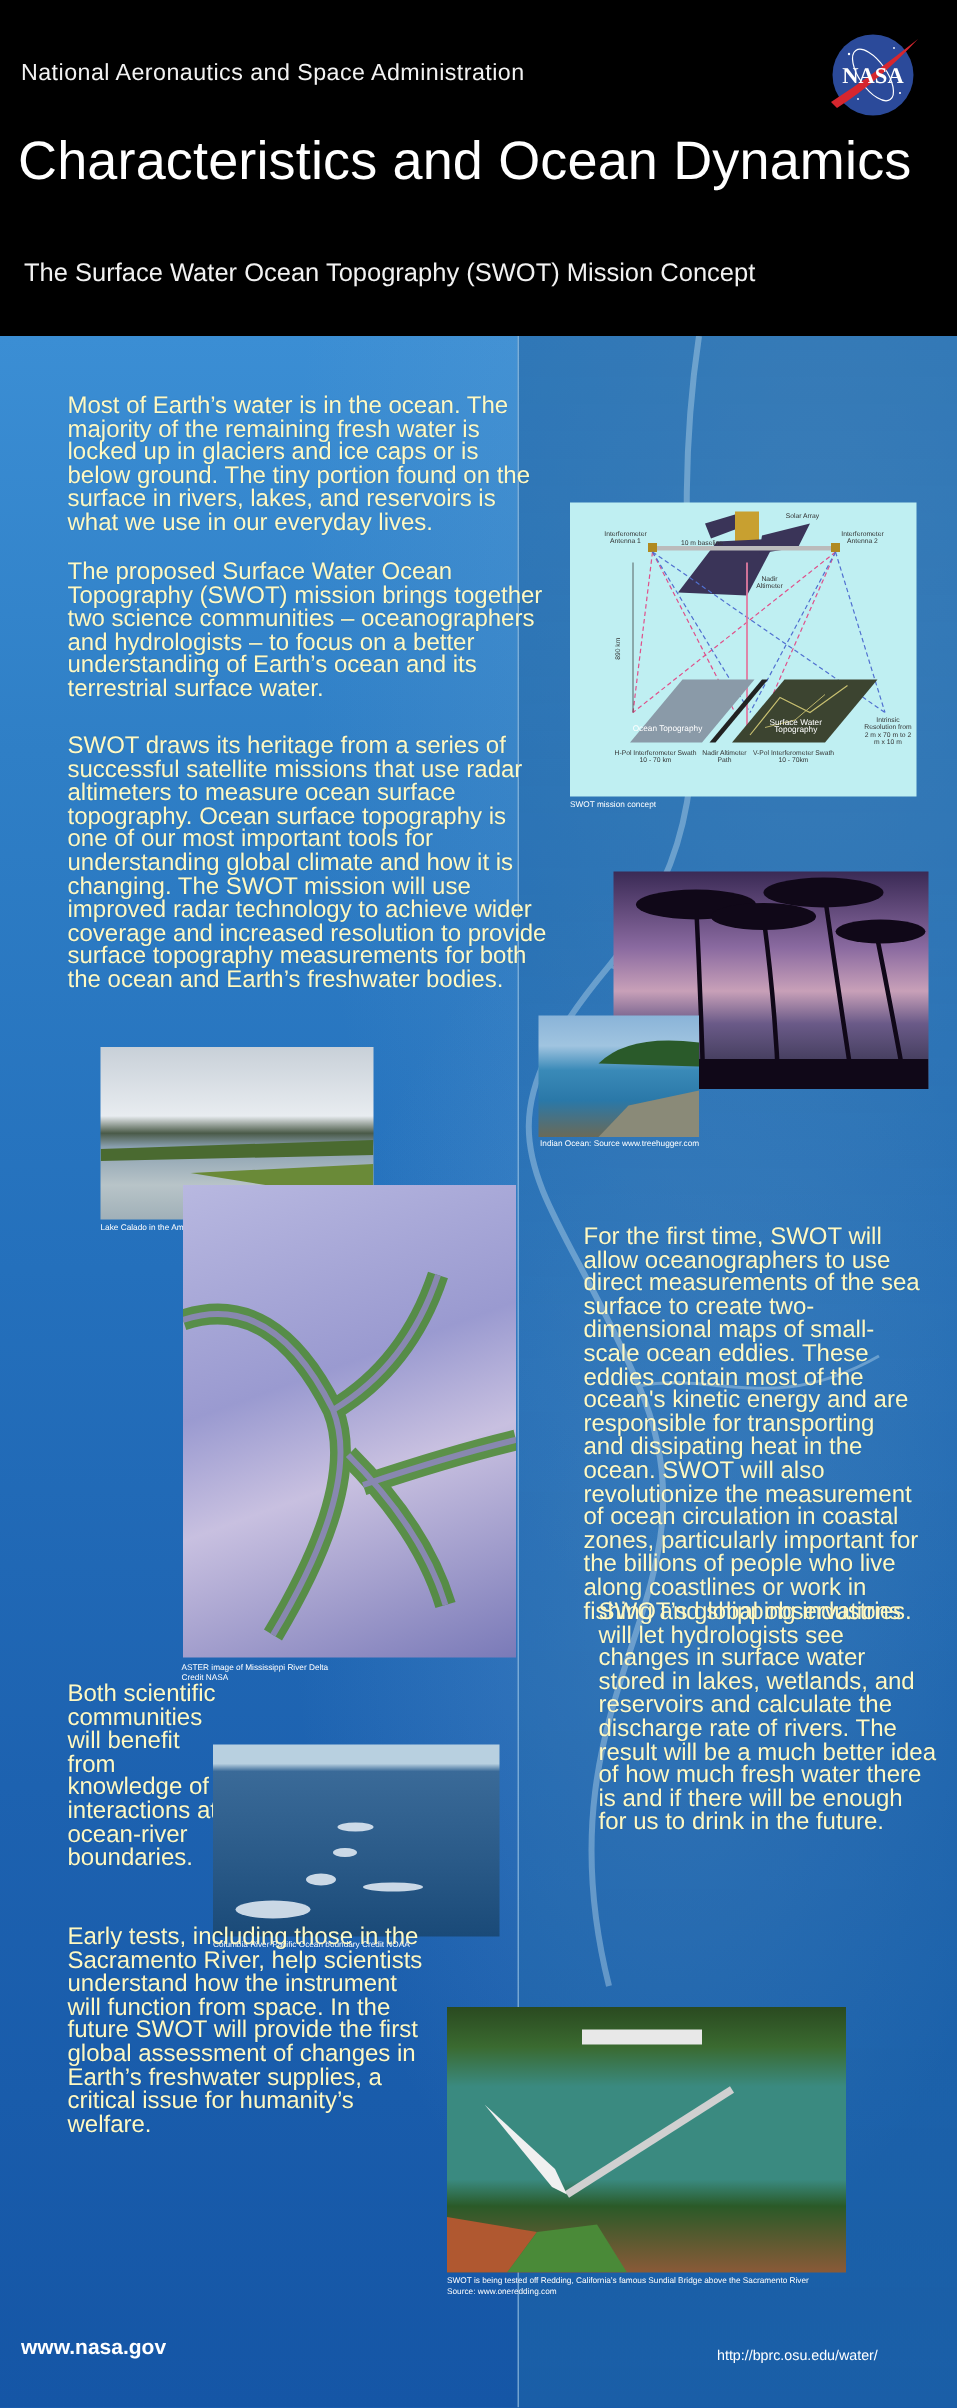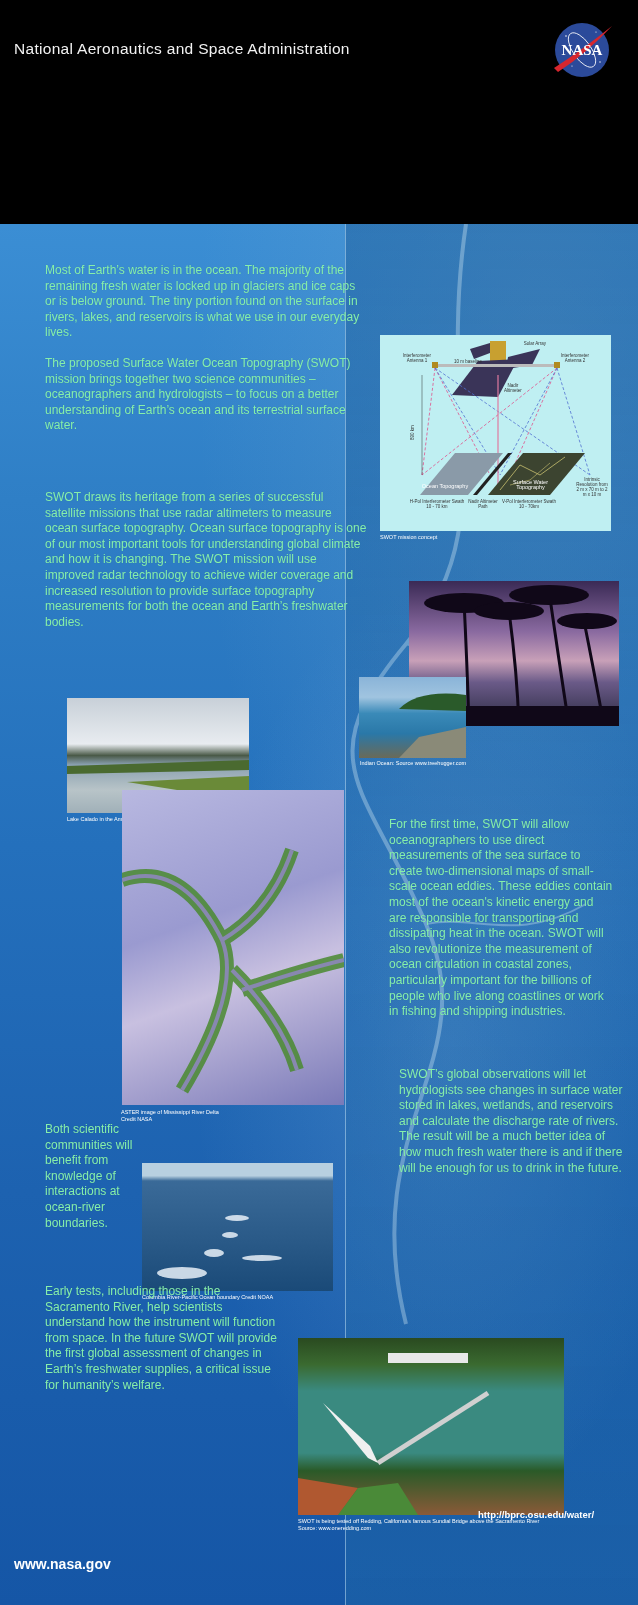--- a/index.html
+++ b/index.html
@@ -35,48 +35,50 @@
       radial-gradient(ellipse at 85% 10%, rgba(120,170,210,0.35) 0%, rgba(0,0,0,0) 45%),
       radial-gradient(ellipse at 70% 60%, rgba(140,190,230,0.25) 0%, rgba(0,0,0,0) 40%),
       linear-gradient(180deg, #3b8ed4 0%, #2f7fc6 20%, #2470bc 45%, #1d62b0 70%, #1556a6 100%);
   }
   .bg-strip {
     position: absolute; left: 345px; top: 224px; width: 293px; height: 1381px;
     background: linear-gradient(180deg, rgba(10,70,130,0.35), rgba(20,90,150,0.2) 50%, rgba(40,120,170,0.25));
     border-left: 1px solid rgba(200,230,250,0.5);
   }
   .para {
-    position: absolute; font-size: 12px; line-height: 15.6px; color: #86efac;
+    position: absolute; font-size: 16px; line-height: 15.6px; color: #fef9c3;
     text-shadow: 0 0 1px rgba(0,0,0,0.15);
   }
   .photo {
     position: absolute; overflow: hidden;
   }
   .caption {
     position: absolute; font-size: 5.5px; line-height: 6.5px; color: #ffffff;
   }
   .footer-left {
     position: absolute; left: 14px; top: 1556px; font-size: 14px; font-weight: bold;
   }
   .footer-right {
-    position: absolute; left: 478px; top: 1509px; font-size: 9.5px; font-weight: bold;
+    position: absolute; left: 478px; top: 1565px; font-size: 9.5px; font-weight: normal;
   }
   .diagram {
     position: absolute; left: 380px; top: 335px; width: 231px; height: 196px;
     background: #bfeff2;
   }
   .dlabel { position: absolute; font-size: 4.5px; line-height: 5px; color: #333; text-align: center; }
 </style>
 </head>
 <body>
 
 <div class="header">
   <div class="agency">National Aeronautics and Space Administration</div>
   <div class="title">
+    <div>Characteristics and Ocean Dynamics</div>
   </div>
+  <div class="subtitle">The Surface Water Ocean Topography (SWOT) Mission Concept</div>
   <svg class="nasa-logo" viewBox="0 0 60 60">
     <circle cx="30" cy="30" r="27" fill="#2b4a9a"></circle>
     <circle cx="14" cy="16" r="0.8" fill="#fff"></circle>
       <circle cx="44" cy="12" r="0.6" fill="#fff"></circle>
     <circle cx="20" cy="46" r="0.6" fill="#fff"></circle>
       <circle cx="48" cy="42" r="0.7" fill="#fff"></circle>
     <ellipse cx="30" cy="30" rx="9" ry="20" fill="none" stroke="#fff" stroke-width="0.8" transform="rotate(-35 30 30)"></ellipse>
     <path d="M2 48 Q30 30 60 6 Q34 34 6 52 Z" fill="#d6262e"></path>
     <text x="30" y="35" text-anchor="middle" font-family="Liberation Serif, serif" font-weight="bold" font-size="15" fill="#fff">NASA</text>
   </svg>
@@ -86,21 +88,21 @@
 <div class="bg-strip">
   <svg width="293" height="1381" style="position:absolute;left:0;top:0;opacity:0.35">
     <path d="M120 0 C 90 200, 160 300, 60 420 S 20 560, 80 700 S 10 900, 60 1100" stroke="#d8eef8" stroke-width="4" fill="none"></path>
     <path d="M60 420 C 120 440, 140 380, 200 400" stroke="#d8eef8" stroke-width="2" fill="none"></path>
     <path d="M80 700 C 130 690, 170 720, 240 680" stroke="#d8eef8" stroke-width="2" fill="none"></path>
   </svg>
 </div>
 
 <div class="para" style="left:45px;top:263px;width:320px;">Most of Earth’s water is in the ocean. The majority of the remaining fresh water is locked up in glaciers and ice caps or is below ground. The tiny portion found on the surface in rivers, lakes, and reservoirs is what we use in our everyday lives.</div>
 
-<div class="para" style="left:45px;top:356px;width:320px;">The proposed Surface Water Ocean Topography (SWOT) mission brings together two science communities – oceanographers and hydrologists – to focus on a better understanding of Earth’s ocean and its terrestrial surface water.</div>
+<div class="para" style="left:45px;top:374px;width:320px;">The proposed Surface Water Ocean Topography (SWOT) mission brings together two science communities – oceanographers and hydrologists – to focus on a better understanding of Earth’s ocean and its terrestrial surface water.</div>
 
 <div class="para" style="left:45px;top:490px;width:322px;">SWOT draws its heritage from a series of successful satellite missions that use radar altimeters to measure ocean surface topography. Ocean surface topography is one of our most important tools for understanding global climate and how it is changing. The SWOT mission will use improved radar technology to achieve wider coverage and increased resolution to provide surface topography measurements for both the ocean and Earth’s freshwater bodies.</div>
 
 <div class="diagram">
   <svg width="231" height="196" viewBox="0 0 231 196" style="position:absolute;left:0;top:0">
 
     <rect x="110" y="6" width="16" height="22" fill="#c8a030"></rect>
     <polygon points="72,60 98,26 138,24 118,62" fill="#3a3458"></polygon>
     <polygon points="128,22 160,14 152,30 126,34" fill="#3a3458"></polygon>
     <polygon points="90,14 110,8 110,18 94,24" fill="#3a3458"></polygon>

